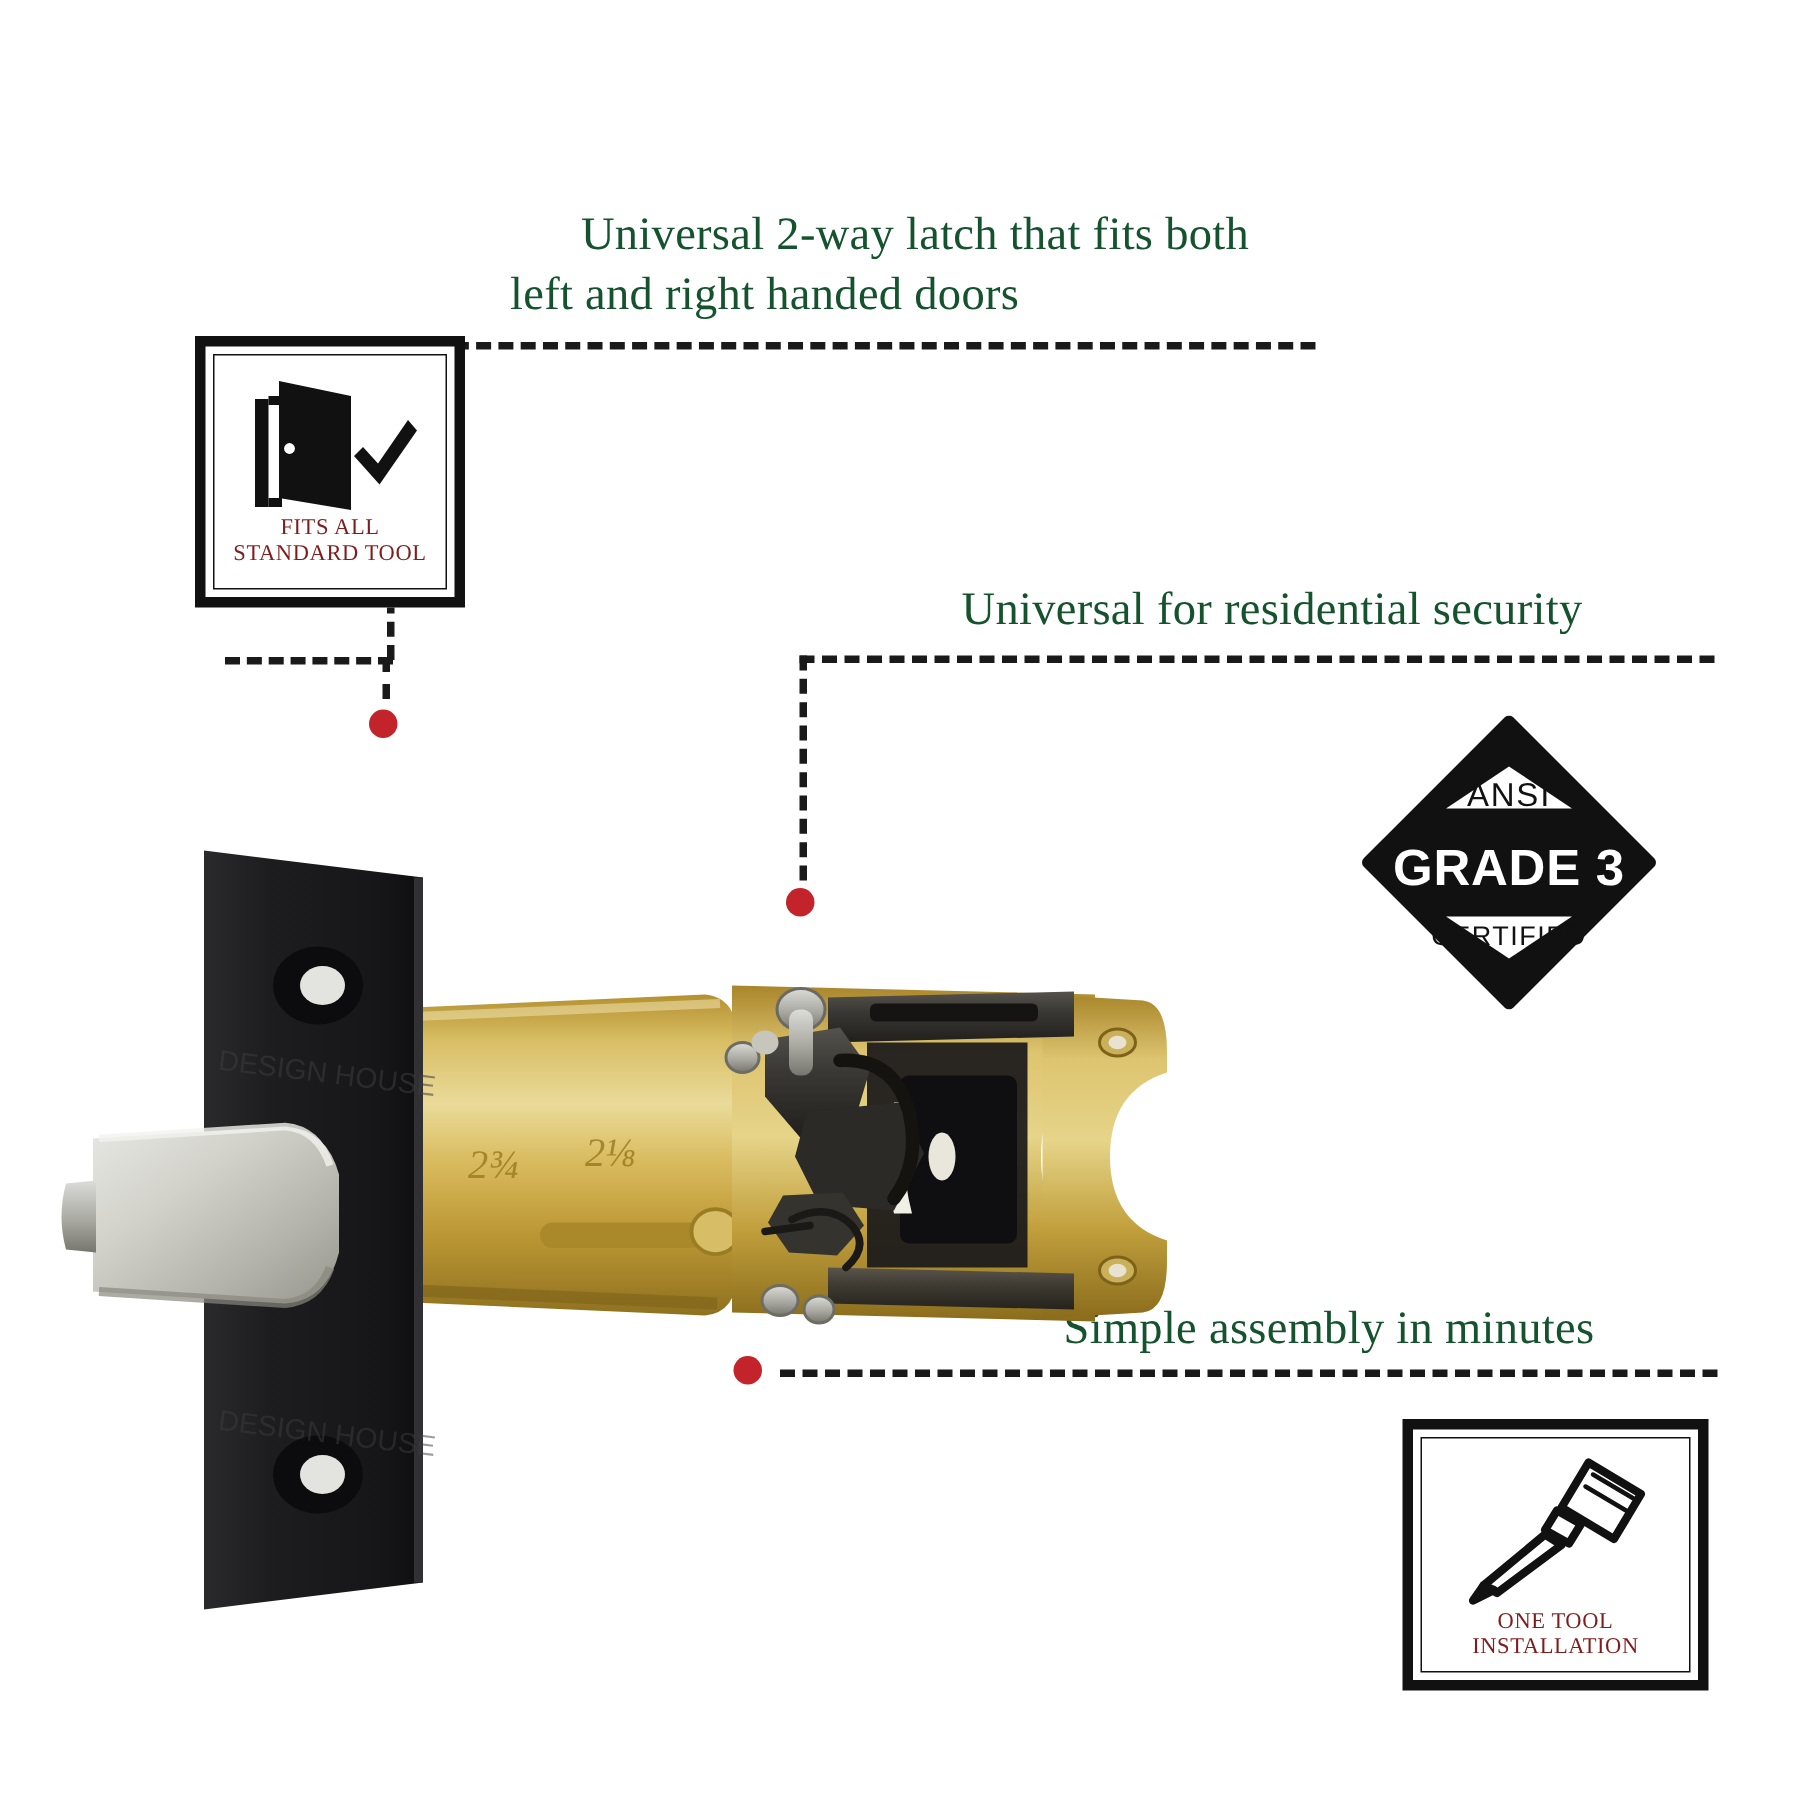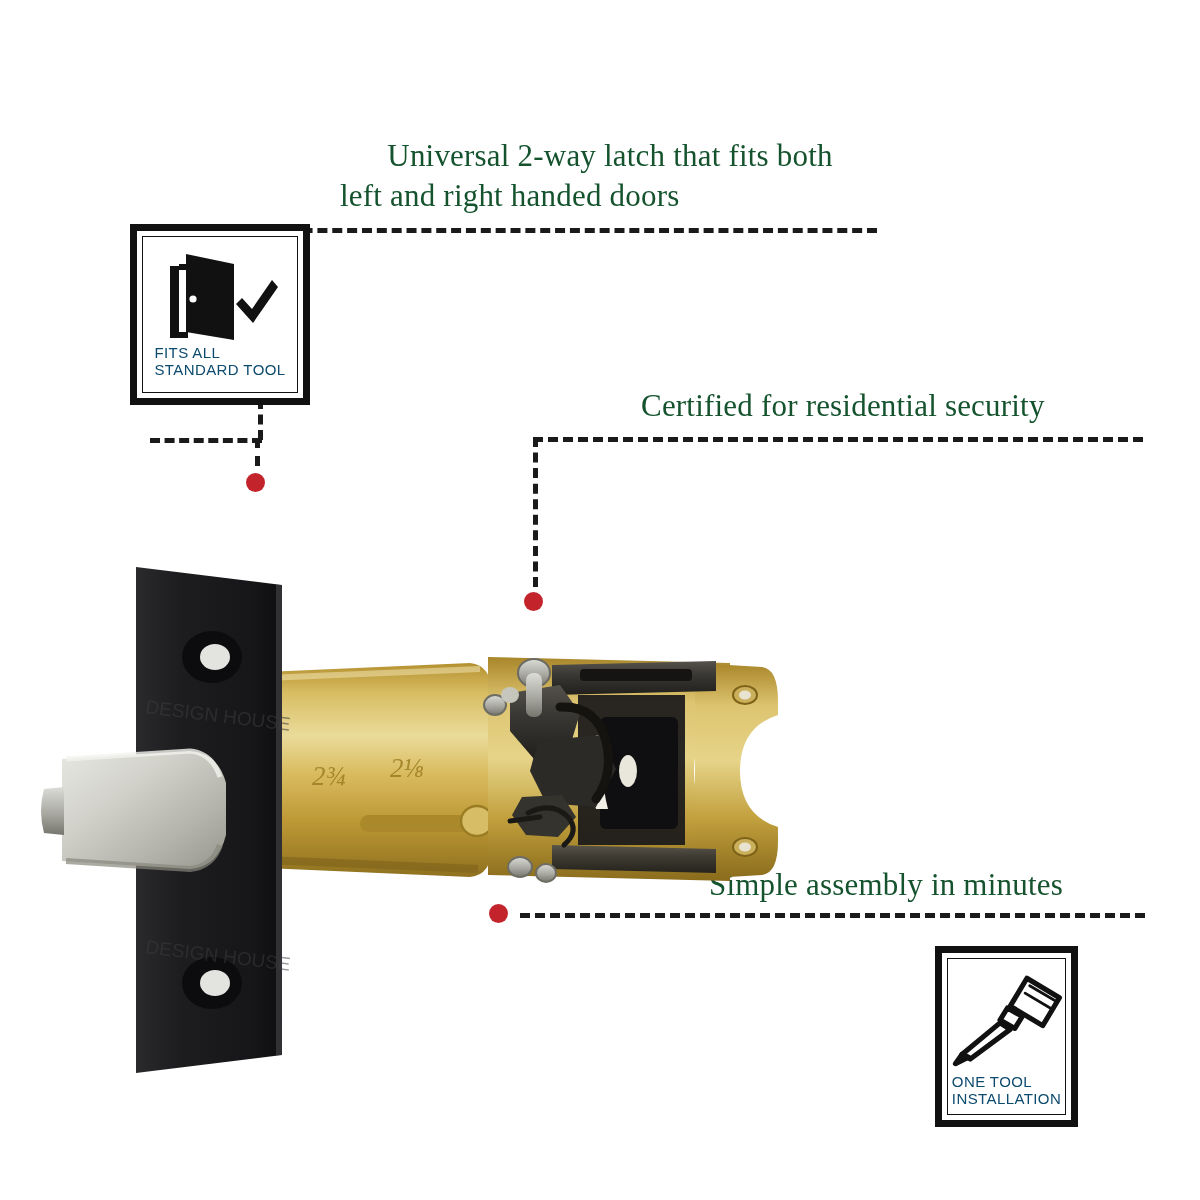--- a/index.html
+++ b/index.html
@@ -58,47 +58,47 @@
     border:1.5px solid #111111;
     box-sizing:border-box;
     display:flex;flex-direction:column;
     align-items:center;justify-content:flex-start;
   }
   .badge-art{
     flex:1 1 auto;display:flex;align-items:center;justify-content:center;
     width:100%;
   }
   .badge-caption{
-    font-family:Liberation Sans, sans-serif;
+    font-family:Liberation Serif, serif;
     font-size:15px;font-weight:400;letter-spacing:.4px;
-    color:#0c4a6e;line-height:1.15;
+    text-align:center;color:#7f1d1d;line-height:1.15;
     padding-bottom:14px;
   }
   #badge-doors{left:130px;top:224px;width:180px;height:181px;}
   #badge-doors .badge-art{padding-top:14px;}
-  #badge-tool{left:935px;top:946px;width:143px;height:181px;}
+  #badge-tool{left:935px;top:946px;width:204px;height:181px;}
   #badge-tool .badge-art{padding-top:10px;}
 
   
   #badge-ansi{position:absolute;left:908px;top:477px;width:196px;height:196px;}
 
   
   #product{position:absolute;left:40px;top:545px;width:790px;height:545px;}
 </style>
 </head>
 <body>
 
 <div id="stage">
 
   <div class="caption" id="cap-latch">
     <span>Universal 2-way latch that fits both</span>
     <span class="l2">left and right handed doors</span>
   </div>
 
-  <div class="caption" id="cap-cert">Certified for residential security</div>
+  <div class="caption" id="cap-cert">Universal for residential security</div>
 
   <div class="caption" id="cap-assembly">Simple assembly in minutes</div>
 
   <div class="dash-h" style="left:258px;top:228px;width:619px;"></div>
 
   <div class="dash-v" style="left:258px;top:228px;height:212px;"></div>
 
   <div class="dash-h" style="left:150px;top:438px;width:112px;"></div>
 
   <div class="dash-v" style="left:255px;top:438px;height:28px;"></div>
@@ -128,20 +128,33 @@
           <path d="M80 44 L90 55 L110 26 L116 33 L91 69 L74 50 Z" fill="#111"></path>
         </svg>
       </div>
       <div class="badge-caption">
         <div>FITS ALL</div>
         <div>STANDARD TOOL</div>
       </div>
     </div>
   </div>
 
+  <div id="badge-ansi">
+    <svg width="196" height="196" viewBox="0 0 196 196" aria-hidden="true">
+
+      <path d="M98 4 L192 98 L98 192 L4 98 Z" fill="#111111" stroke="#111111" stroke-width="8" stroke-linejoin="round"></path>
+
+      <path d="M56 62 L140 62 L98 34 Z" fill="#ffffff"></path>
+
+      <path d="M56 134 L140 134 L98 162 Z" fill="#ffffff"></path>
+      <text x="98" y="60" text-anchor="middle" fill="#111111" font-family="Liberation Sans, sans-serif" font-size="22" font-weight="400" letter-spacing="1.2">ANSI</text>
+      <text x="98" y="113" text-anchor="middle" fill="#ffffff" font-family="Liberation Sans, sans-serif" font-size="34" font-weight="bold" letter-spacing="0.5">GRADE 3</text>
+      <text x="98" y="153" text-anchor="middle" fill="#111111" font-family="Liberation Sans, sans-serif" font-size="18" font-weight="400" letter-spacing="1">CERTIFIED</text>
+    </svg>
+  </div>
 
   <div class="badge-sq" id="badge-tool">
     <div class="inner">
       <div class="badge-art">
         <svg width="126" height="104" viewBox="0 0 126 104" aria-hidden="true">
           <g stroke="#111111" stroke-width="5.5" fill="#ffffff" stroke-linejoin="round" stroke-linecap="round">
 
             <path d="M85 6 L120 27 L102 57 L67 36 Z"></path>
 
             <path d="M64 38 L80 47 L72 60 L56 51 Z"></path>

